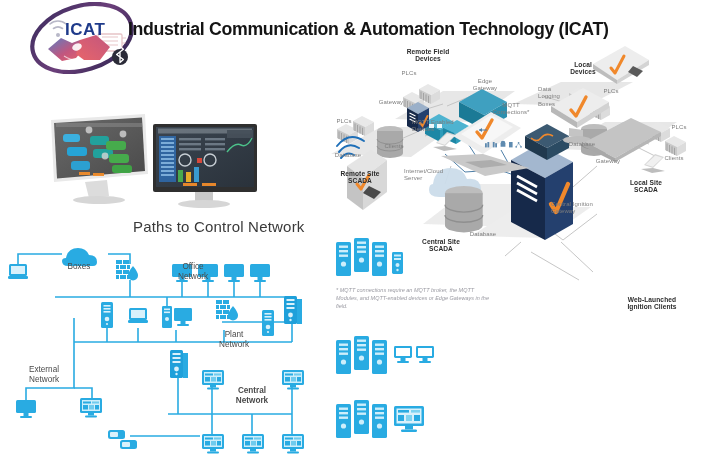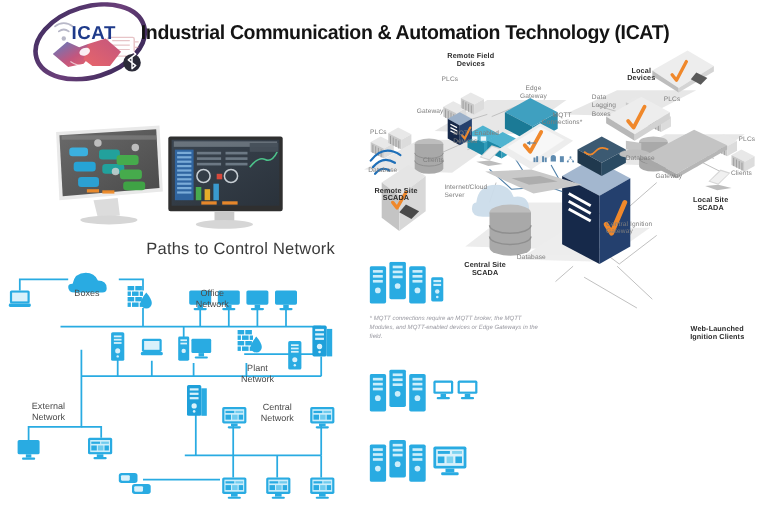--- a/index.html
+++ b/index.html
@@ -322,21 +322,21 @@
       <use href="#ic-hmi" x="282" y="196"></use>
       <use href="#ic-plc" x="108" y="188"></use>
       <use href="#ic-plc" x="120" y="198"></use>
     </svg>
   </div>
 
   <div class="net-label" style="left:62px;top:262px;width:34px;"><span>Boxes</span></div>
   <div class="net-label" style="left:128px;top:262px;width:44px;margin-left:43px;">Office<br>Network</div>
   <div class="net-label" style="left:212px;top:330px;width:44px;">Plant<br>Network</div>
   <div class="net-label" style="left:18px;top:337px;width:52px;margin-top:28px;">External<br>Network</div>
-  <div class="net-label" style="left:228px;top:366px;width:48px;">Central<br>Network</div>
+  <div class="net-label" style="left:228px;top:386px;width:48px;font-weight:bold;">Central<br>Network</div>
 
   <div class="arch">
     <svg width="379" height="300" viewBox="0 0 379 300">
       <defs>
         <linearGradient id="gwTop" x1="0" y1="0" x2="1" y2="0">
           <stop offset="0%" stop-color="#8FA7C4"></stop>
             <stop offset="100%" stop-color="#AFC2D8"></stop>
         </linearGradient>
         <linearGradient id="gwFront" x1="0" y1="0" x2="0" y2="1">
           <stop offset="0%" stop-color="#1F3864"></stop>

